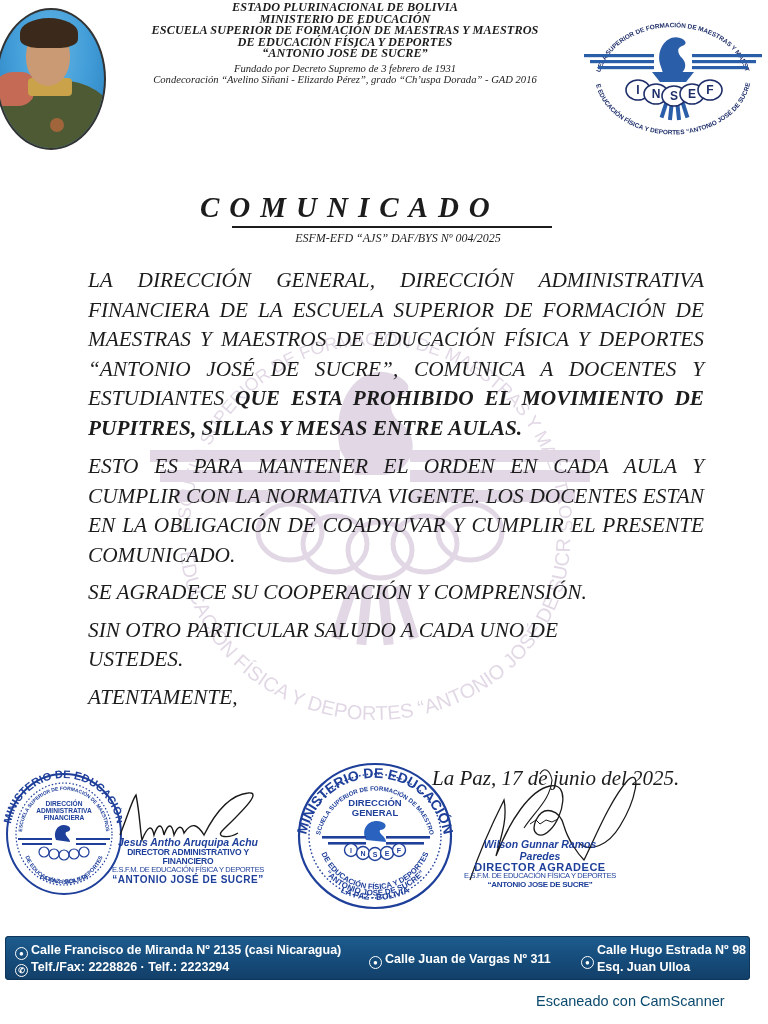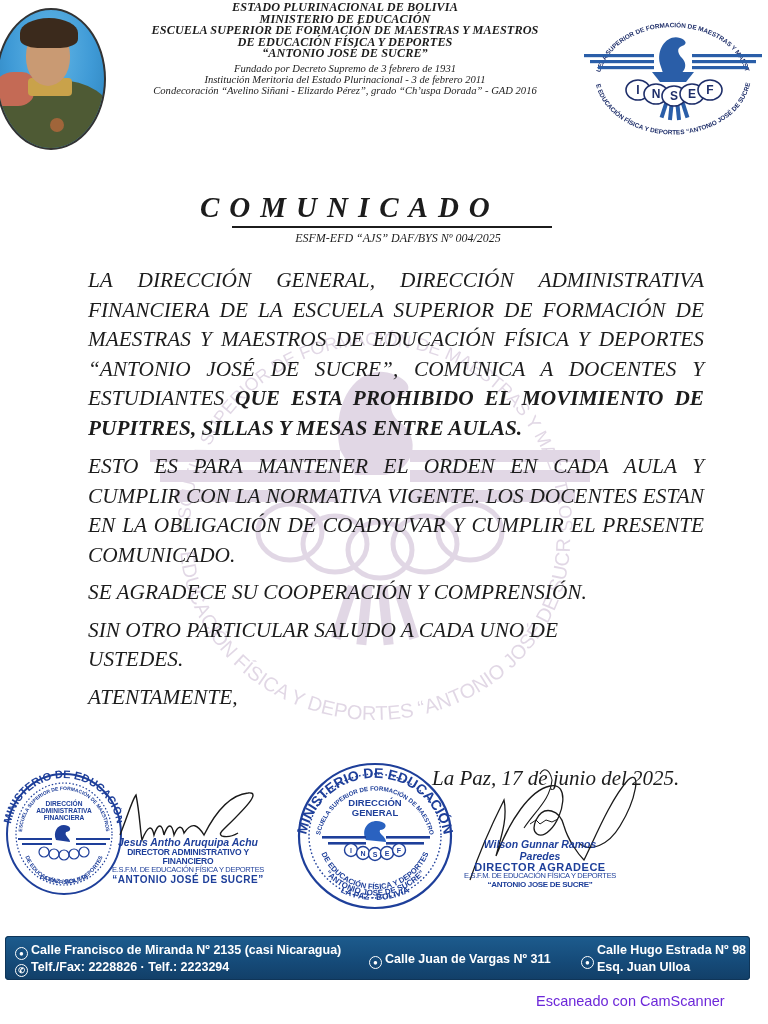--- a/index.html
+++ b/index.html
@@ -119,21 +119,21 @@
       color: #ffffff; font-family: "Liberation Sans", sans-serif; font-weight: bold;
     }
     .footer-bar .seg { position: absolute; font-size: 12.5px; line-height: 15px; white-space: nowrap; }
     .footer-bar .ic {
       display: inline-block; width: 11px; height: 11px; border: 1.5px solid #fff;
       border-radius: 50%; text-align: center; font-size: 8px; line-height: 11px;
       vertical-align: -2px; margin-right: 3px;
     }
     .camscanner {
       left: 536px; top: 993px; font-family: "Liberation Sans", sans-serif;
-      font-size: 14.5px; color: #6d28d9;
+      font-size: 14.5px; color: #0c4a6e;
     }
   </style>
 </head>
 <body>
 
 <div class="abs portrait">
   <div class="coat"></div>
   <div class="fur"></div>
   <div class="collar"></div>
   <div class="face"></div>
@@ -142,21 +142,20 @@
 </div>
 
 <div class="abs header-text">
   <div class="bold-line">ESTADO PLURINACIONAL DE BOLIVIA</div>
   <div class="bold-line">MINISTERIO DE EDUCACIÓN</div>
   <div class="bold-line">ESCUELA SUPERIOR DE FORMACIÓN DE MAESTRAS Y MAESTROS</div>
   <div class="bold-line">DE EDUCACIÓN FÍSICA Y DEPORTES</div>
   <div class="bold-line">“ANTONIO JOSÉ DE SUCRE”</div>
   <div class="gap"></div>
   <div class="small-line">Fundado por Decreto Supremo de 3 febrero de 1931</div>
-  <div class="small-line">Institución Meritoria del Estado Plurinacional - 3 de febrero 2011</div>
   <div class="small-line">Condecoración “Avelino Siñani - Elizardo Pérez”, grado “Ch’uspa Dorada” - GAD 2016</div>
 </div>
 
 <svg class="abs insef-logo" viewBox="0 0 190 130">
   <defs>
     <path id="arcTop" d="M22,62 A74,56 0 0 1 168,62"></path>
     <path id="arcBot" d="M18,72 A78,60 0 0 0 172,72"></path>
   </defs>
   <text font-family="Liberation Sans, sans-serif" font-size="6.4" font-weight="bold" fill="#1f2f6a">
     <textPath href="#arcTop" startOffset="50%" text-anchor="middle">ESCUELA SUPERIOR DE FORMACIÓN DE MAESTRAS Y MAESTROS</textPath>

